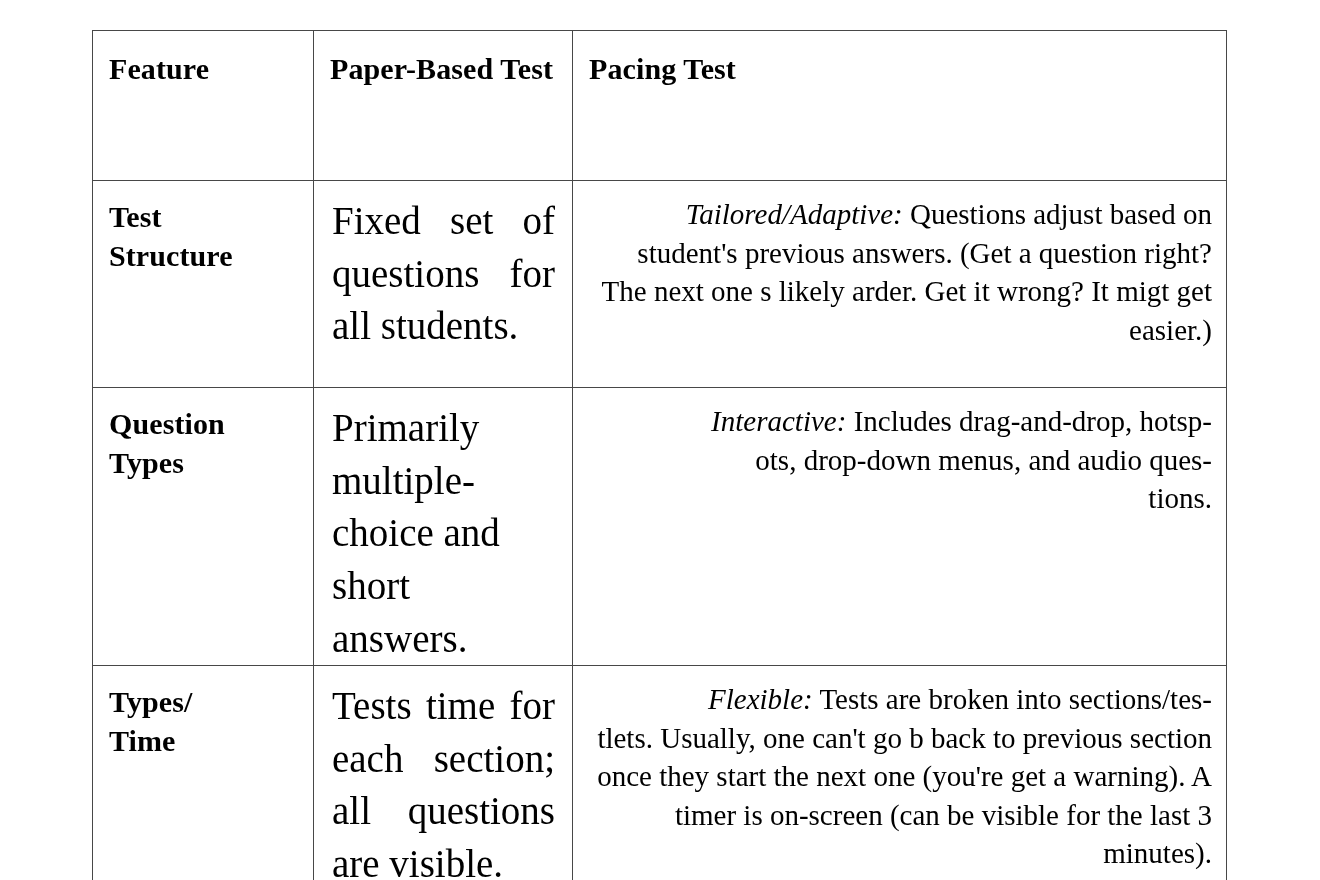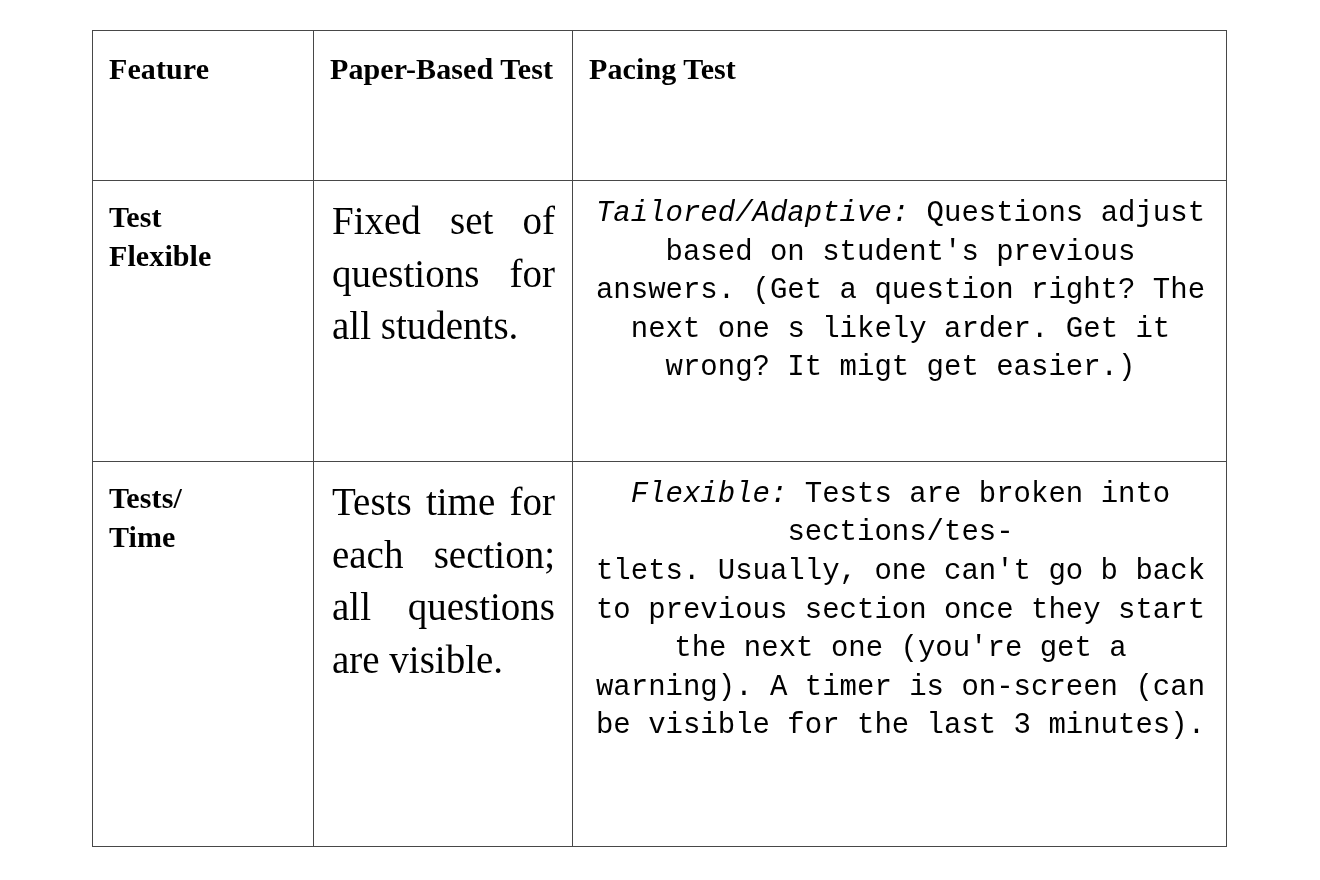--- a/index.html
+++ b/index.html
@@ -64,23 +64,22 @@
     padding: 14px 17px 0 18px !important;
     text-align: justify;
     text-justify: inter-word;
   }
   .paper-cell.left-align { text-align: left; }
 
   .online-cell {
     font-size: 29px;
     line-height: 1.33;
     padding: 14px 14px 0 16px !important;
-    text-align: center;
+    text-align: right;
     white-space: pre-line;
-    font-family: Liberation Mono, monospace;
   }
   .online-cell .lead {
     font-style: italic;
   }
 
   .r2 { height: 207px; }
   .r3 { height: 194px; }
   .r4 { height: 238px; }
 
   
@@ -99,28 +98,38 @@
     <tr class="hdr-row">
       <th class="hdr-cell">Feature</th>
       <th class="hdr-cell">Paper-Based Test</th>
       <th class="hdr-cell">Pacing Test</th>
     </tr>
   </thead>
   <tbody>
     <tr class="r2">
       <td class="feature-cell">
         <span class="ln">Test</span>
-        <span class="ln">Flexible</span>
+        <span class="ln">Structure</span>
       </td>
       <td class="paper-cell">Fixed set of questions for all students.</td>
       <td class="online-cell"><span class="lead">Tailored/Adaptive:</span><span> Questions adjust based on student's previous answers. (Get a question right? The next one s likely arder. Get it wrong? It migt get easier.)</span></td>
     </tr>
+    <tr class="r3">
+      <td class="feature-cell">
+        <span class="ln">Question</span>
+        <span class="ln">Types</span>
+      </td>
+      <td class="paper-cell left-align">Primarily multiple-choice and short answers.</td>
+      <td class="online-cell"><span class="lead">Interactive:</span><span> Includes drag-and-drop, hotsp-
+ots, drop-down menus, and audio ques-
+tions.</span></td>
+    </tr>
     <tr class="r4">
       <td class="feature-cell">
-        <span class="ln">Tests/</span>
+        <span class="ln">Types/</span>
         <span class="ln">Time</span>
       </td>
       <td class="paper-cell">Tests time for each section; all questions are visible.</td>
       <td class="online-cell"><span class="lead">Flexible:</span><span> Tests are broken into sections/tes-
 tlets. Usually, one can't go b back to previous section once they start the next one (you're get a warning). A timer is on-screen (can be visible for the last 3 minutes).</span></td>
     </tr>
   </tbody>
 </table>
 
 </body></html>

